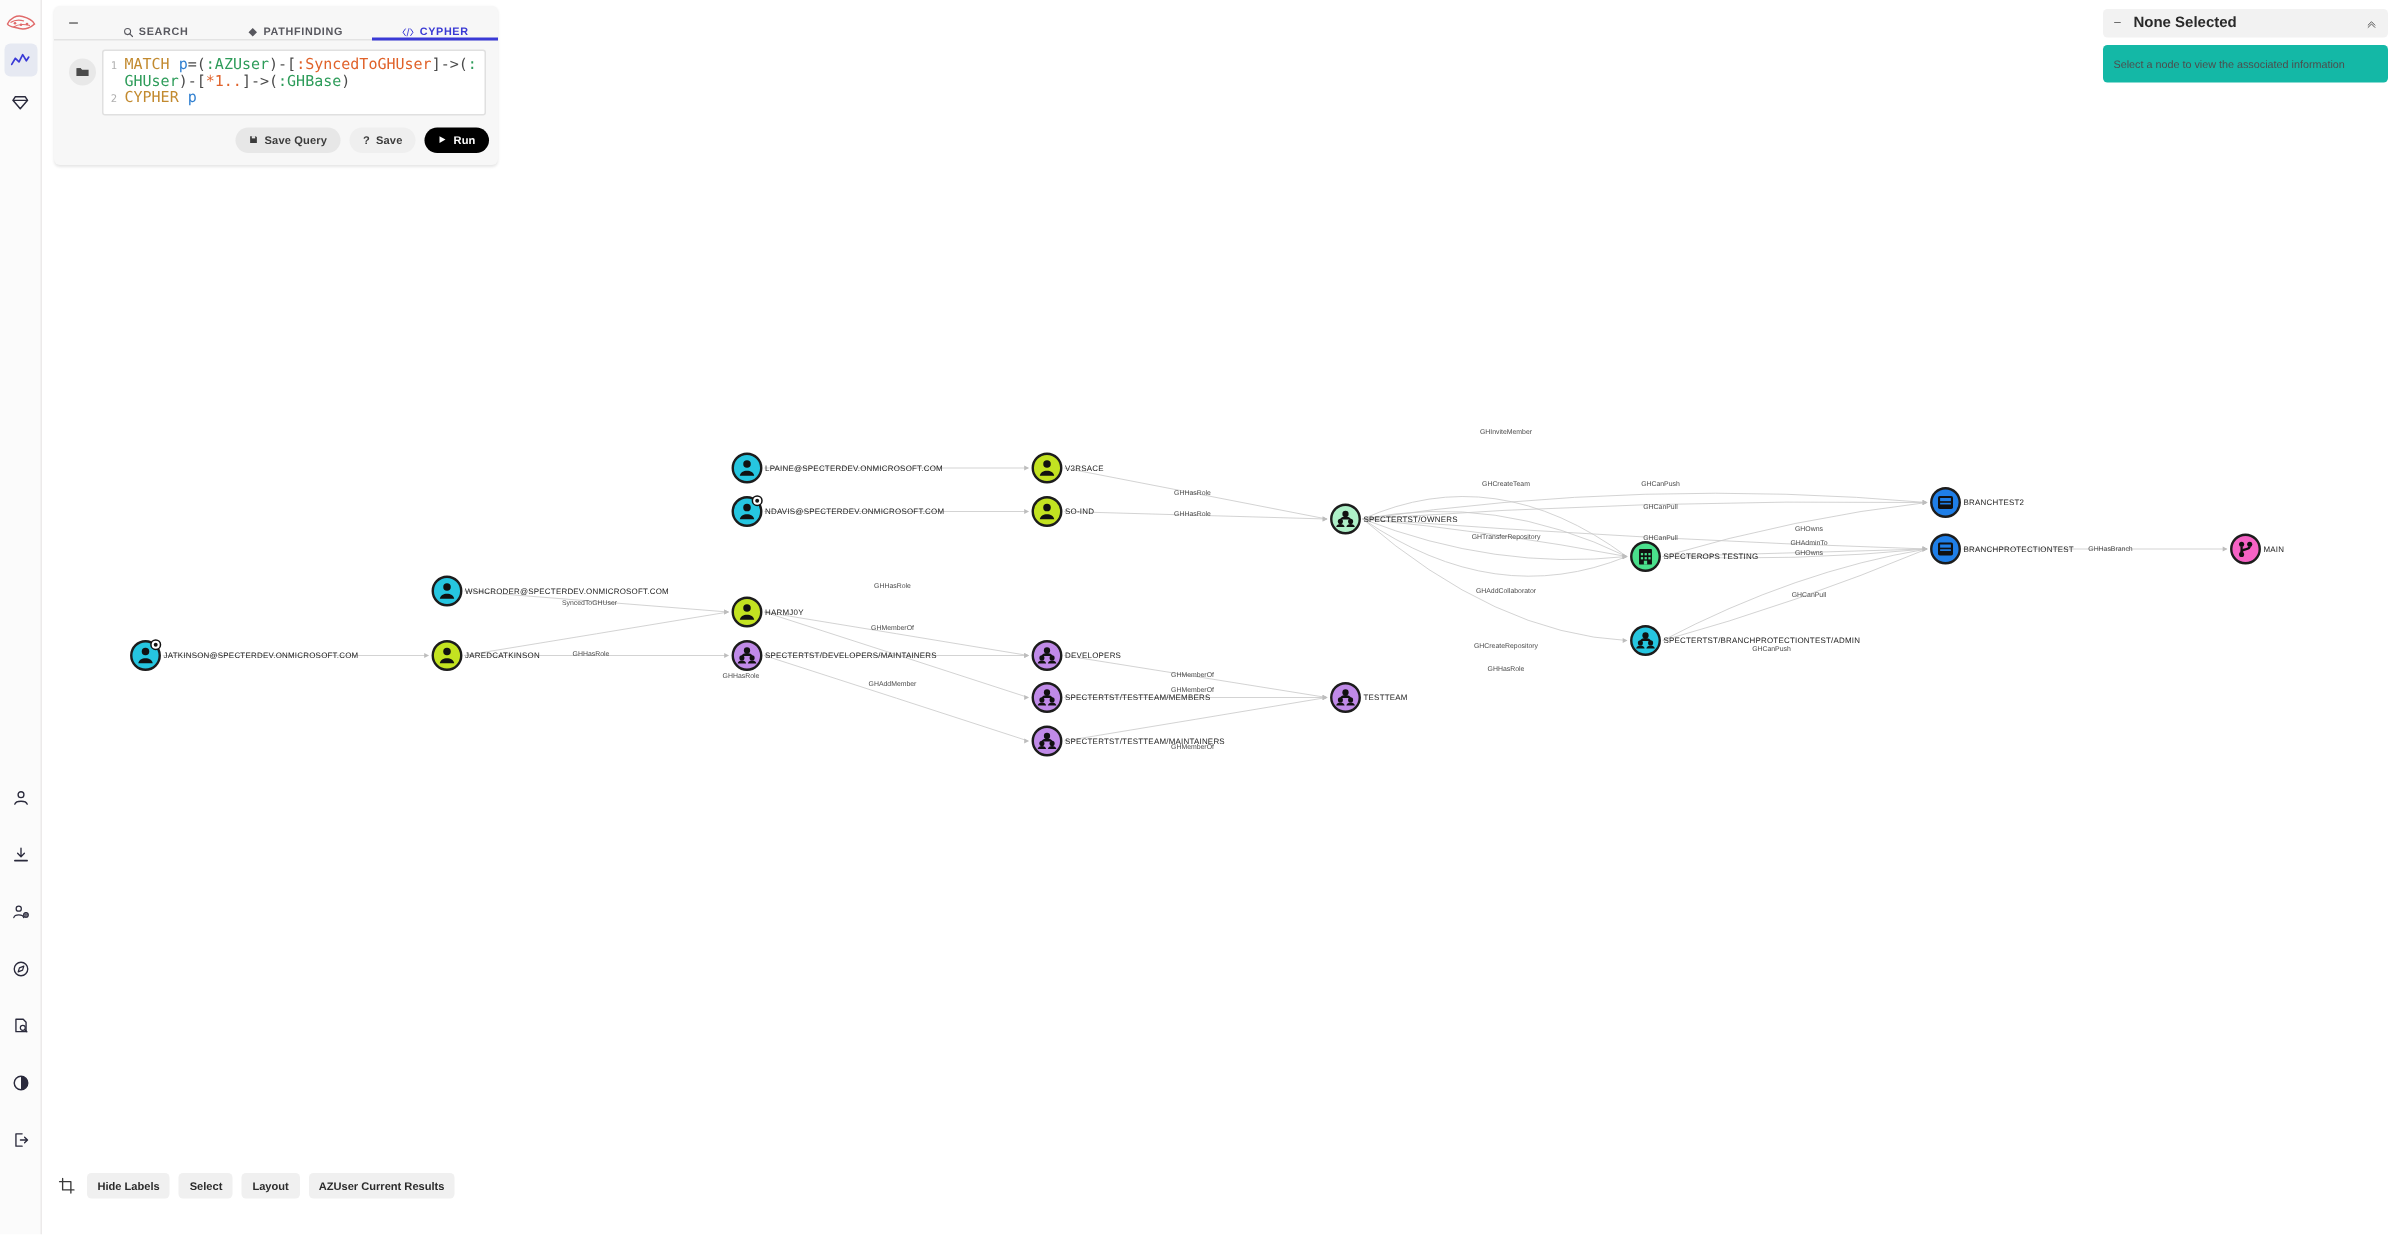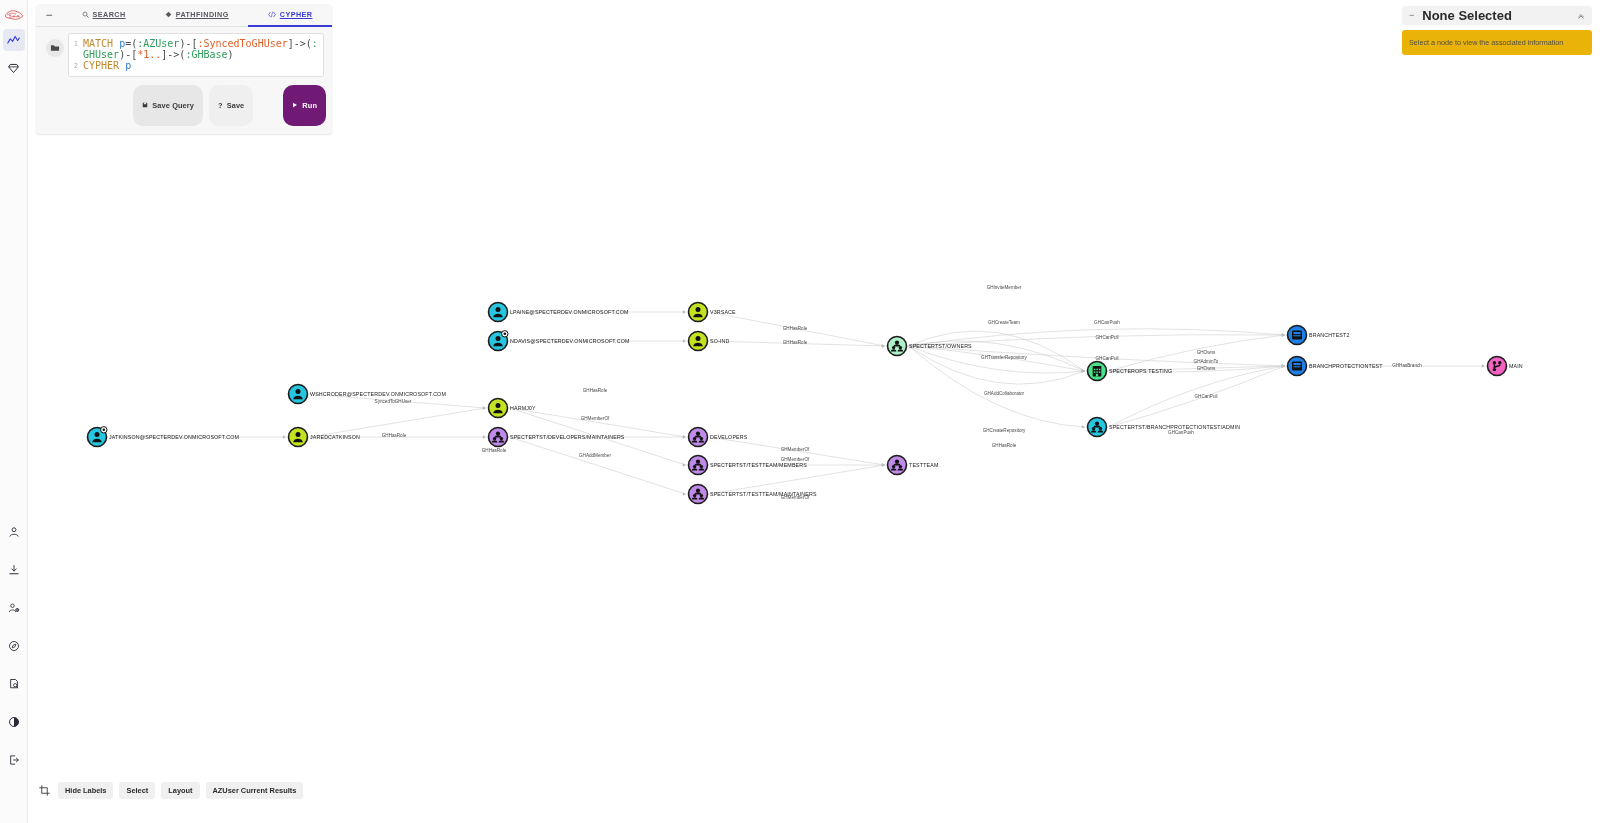--- a/index.html
+++ b/index.html
@@ -37,25 +37,24 @@
     background: #f7f7f7; border-radius: 4px;
     box-shadow: 0 1px 2px rgba(0,0,0,0.10);
     padding-bottom: 8px;
   }
   #tabbar { display: flex; align-items: center; height: 23px; border-bottom: 1px solid #e3e3e3; }
   .tab-collapse {
     width: 26px; height: 23px; display:flex; align-items:center; justify-content:center;
     cursor: pointer; color:#555; font-size: 12px;
   }
   .tab {
-    flex: 1 1 auto; height: 23px; display: flex; align-items: center; justify-content: center;
+    flex: 1 1 auto; height: 23px; display: flex; align-items: flex-end; justify-content: center;
     gap: 4px; font-size: 7.2px; letter-spacing: 0.45px; font-weight: 700;
     color: #58585f; cursor: pointer; border-bottom: 2px solid transparent;
     margin-bottom: -1px;
-    text-decoration: underline;
   }
   .tab.active { color: #3939d4; border-bottom-color: #3a3ad6; }
   .tab .t-ico { display:flex; align-items:center; }
 
   #editor-wrap { display: flex; align-items: flex-start; padding: 6px 8px 0 8px; }
   #editor-icon {
     width: 18px; height: 18px; border-radius: 50%; background:#e8e8e8;
     display:flex; align-items:center; justify-content:center; margin: 6px 4px 0 2px; flex: 0 0 auto;
   }
   #code-editor {
@@ -73,39 +72,39 @@
     white-space: pre-wrap; word-break: break-all; color: #333;
   }
   .kw   { color: #c28a2f; }
   .lbl  { color: #2e9c5a; }
   .rel  { color: #e0622a; }
   .var  { color: #2f7fd0; }
   .pun  { color: #4a4a4a; }
 
   #editor-actions { display: flex; justify-content: flex-end; gap: 6px; padding: 8px 6px 0 0; }
   .btn {
-    font-size: 7.4px; font-weight: 700; border-radius: 10px; padding: 16px 9px;
+    font-size: 7.4px; font-weight: 700; border-radius: 10px; padding: 4px 9px;
     display: inline-flex; align-items: center; gap: 4px; cursor: pointer;
     border: none; letter-spacing: 0.1px;
   }
   .btn-grey { background: #e7e7e7; color: #3b3b3b; }
   .btn-ghost { background: #efefef; color: #3b3b3b; }
-  .btn-primary { background: #701a75; color: #fff; margin-left: 24px; }
+  .btn-primary { background: #000000; color: #fff; }
 
   
   #right-panel { position: absolute; right: 8px; top: 6px; width: 190px; }
   #rp-header {
     height: 19px; background: #f2f2f2; border-radius: 3px;
     display: flex; align-items: center; padding: 0 7px; gap: 8px;
   }
   #rp-header .rp-dash { color:#666; font-size: 9px; line-height:1; cursor:pointer;}
-  #rp-title { font-size: 13px; font-weight: 700; color: #2a2a2a; flex: 1 1 auto; }
+  #rp-title { font-size: 10px; font-weight: 700; color: #2a2a2a; flex: 1 1 auto; }
   #rp-collapse { cursor: pointer; color:#555; display:flex; }
   #rp-body {
-    margin-top: 5px; background: #eab308; border-radius: 3px; padding: 8px 7px;
+    margin-top: 5px; background: #14b8a6; border-radius: 3px; padding: 8px 7px;
     font-size: 7.2px; color: #4d4d4d;
   }
 
   
   #graph { position: absolute; left: 28px; top: 0; width: 1572px; height: 823px; }
   #graph svg { position:absolute; left:0; top:0; }
   .node-g { cursor: pointer; }
   .node-ring { stroke: #1c1c1c; stroke-width: 1.6; }
   .node-label {
     font-family: "Liberation Sans", sans-serif; font-size: 5.3px;

